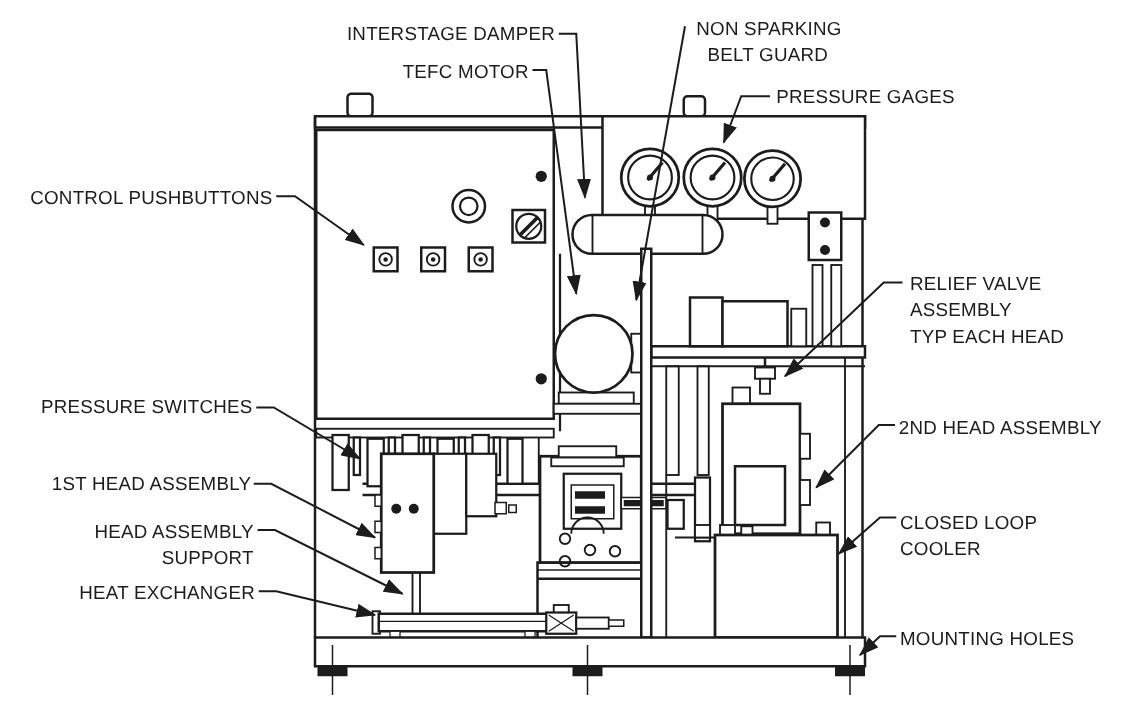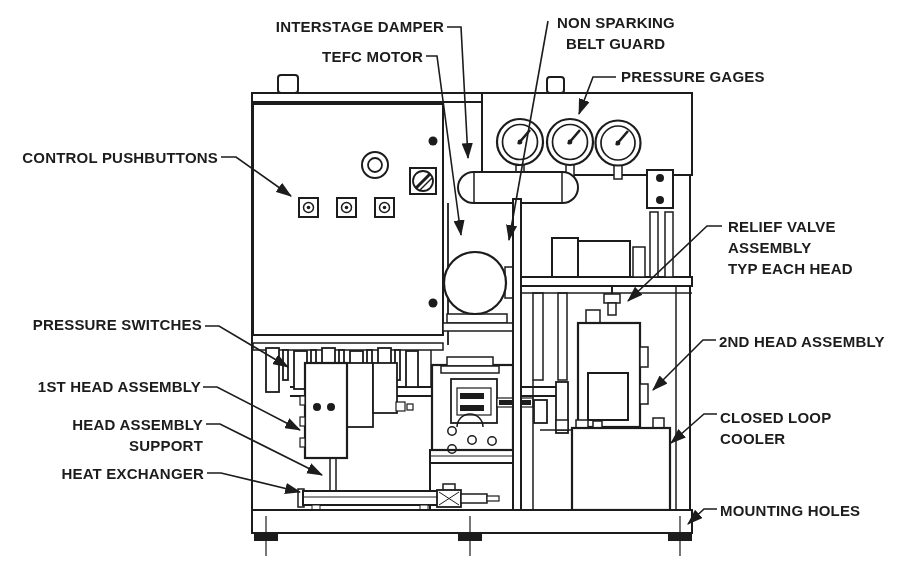--- a/index.html
+++ b/index.html
@@ -1,17 +1,17 @@
 <!DOCTYPE html>
 <html style="--line: #1c1c1c; --bg: #ffffff;"><head>
 <meta charset="utf-8">
 <style>
   :root{ --line:#1c1c1c; --bg:#ffffff; }
   html,body{ margin:0; padding:0; background:var(--bg); }
-  .canvas{ width:900px; height:564px; background:var(--bg); position:relative; overflow:hidden;font-weight:bold; }
+  .canvas{ width:900px; height:564px; background:var(--bg); position:relative; overflow:hidden; }
   svg{ display:block; }
   .lbl{ font-family:"Liberation Sans", sans-serif; font-size:15px; fill:var(--line); letter-spacing:.2px; }
 </style>
 </head>
 <body>
 
 <div class="canvas">
 <svg width="900" height="564" viewBox="0 0 900 564">
   <defs>
     <marker id="arrow" viewBox="0 0 10 7" refX="9.3" refY="3.5" markerWidth="10" markerHeight="7" orient="auto">

